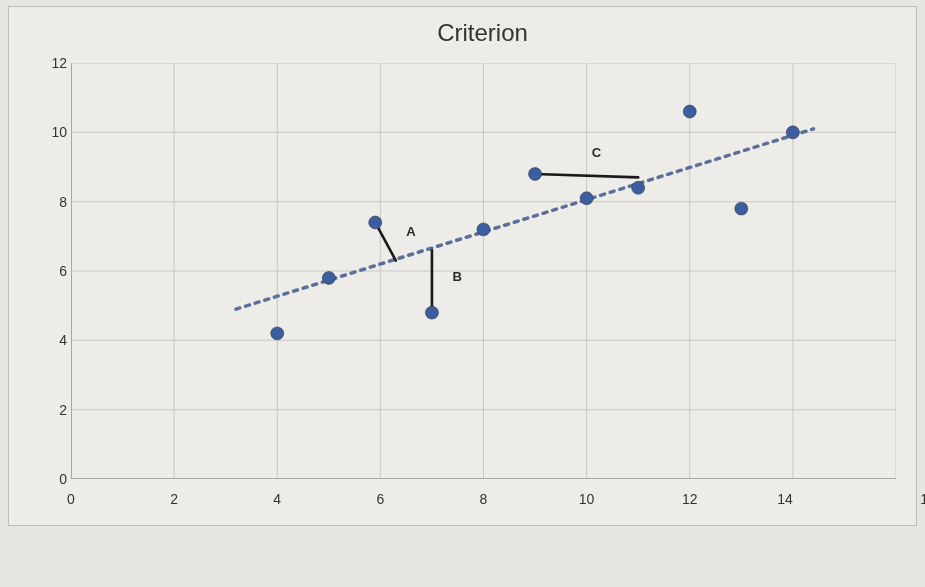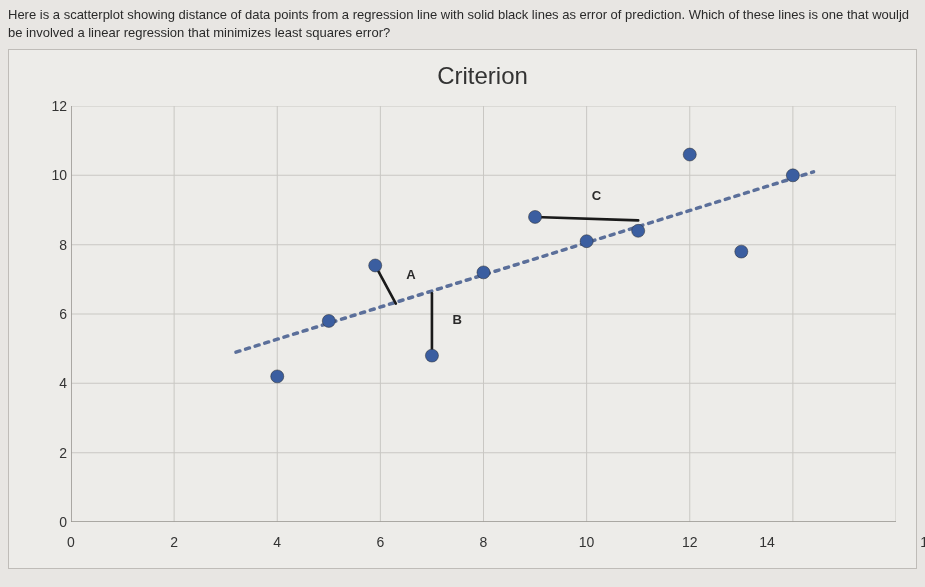--- a/index.html
+++ b/index.html
@@ -64,21 +64,20 @@
       bottom: 18px;
       font-size: 14px;
       color: #333;
       transform: translateX(-50%);
     }
   </style>
 </head>
 <body>
 
 <div class="container">
-  <div class="question">Here is a scatterplot showing distance of data points from a regression line with solid black lines as error of prediction. Which of these lines is one that wouljd be involved a linear regression that minimizes least squares error?</div>
   <div class="chart-frame">
     <div class="chart-title">Criterion</div>
     <div class="plot-area">
       <svg class="plot-svg" viewBox="0 0 820 418" preserveAspectRatio="none">
           <line x1="0" y1="0" x2="0" y2="418" stroke="#c9c7c3" stroke-width="1"></line>
           <line x1="102.5" y1="0" x2="102.5" y2="418" stroke="#c9c7c3" stroke-width="1"></line>
           <line x1="205" y1="0" x2="205" y2="418" stroke="#c9c7c3" stroke-width="1"></line>
           <line x1="307.5" y1="0" x2="307.5" y2="418" stroke="#c9c7c3" stroke-width="1"></line>
           <line x1="410" y1="0" x2="410" y2="418" stroke="#c9c7c3" stroke-width="1"></line>
           <line x1="512.5" y1="0" x2="512.5" y2="418" stroke="#c9c7c3" stroke-width="1"></line>
@@ -121,16 +120,16 @@
       <div class="y-tick" style="top: 194.667px;">8</div>
       <div class="y-tick" style="top: 125.333px;">10</div>
       <div class="y-tick" style="top: 56px;">12</div>
       <div class="x-tick" style="left: 62px;">0</div>
       <div class="x-tick" style="left: 165.125px;">2</div>
       <div class="x-tick" style="left: 268.25px;">4</div>
       <div class="x-tick" style="left: 371.375px;">6</div>
       <div class="x-tick" style="left: 474.5px;">8</div>
       <div class="x-tick" style="left: 577.625px;">10</div>
       <div class="x-tick" style="left: 680.75px;">12</div>
-      <div class="x-tick" style="left: 758px;">14</div>
+      <div class="x-tick" style="left: 776px;">14</div>
       <div class="x-tick" style="left: 887px; margin-left: 32px;">16</div>
     </div>
 </div>
 
 </body></html>

